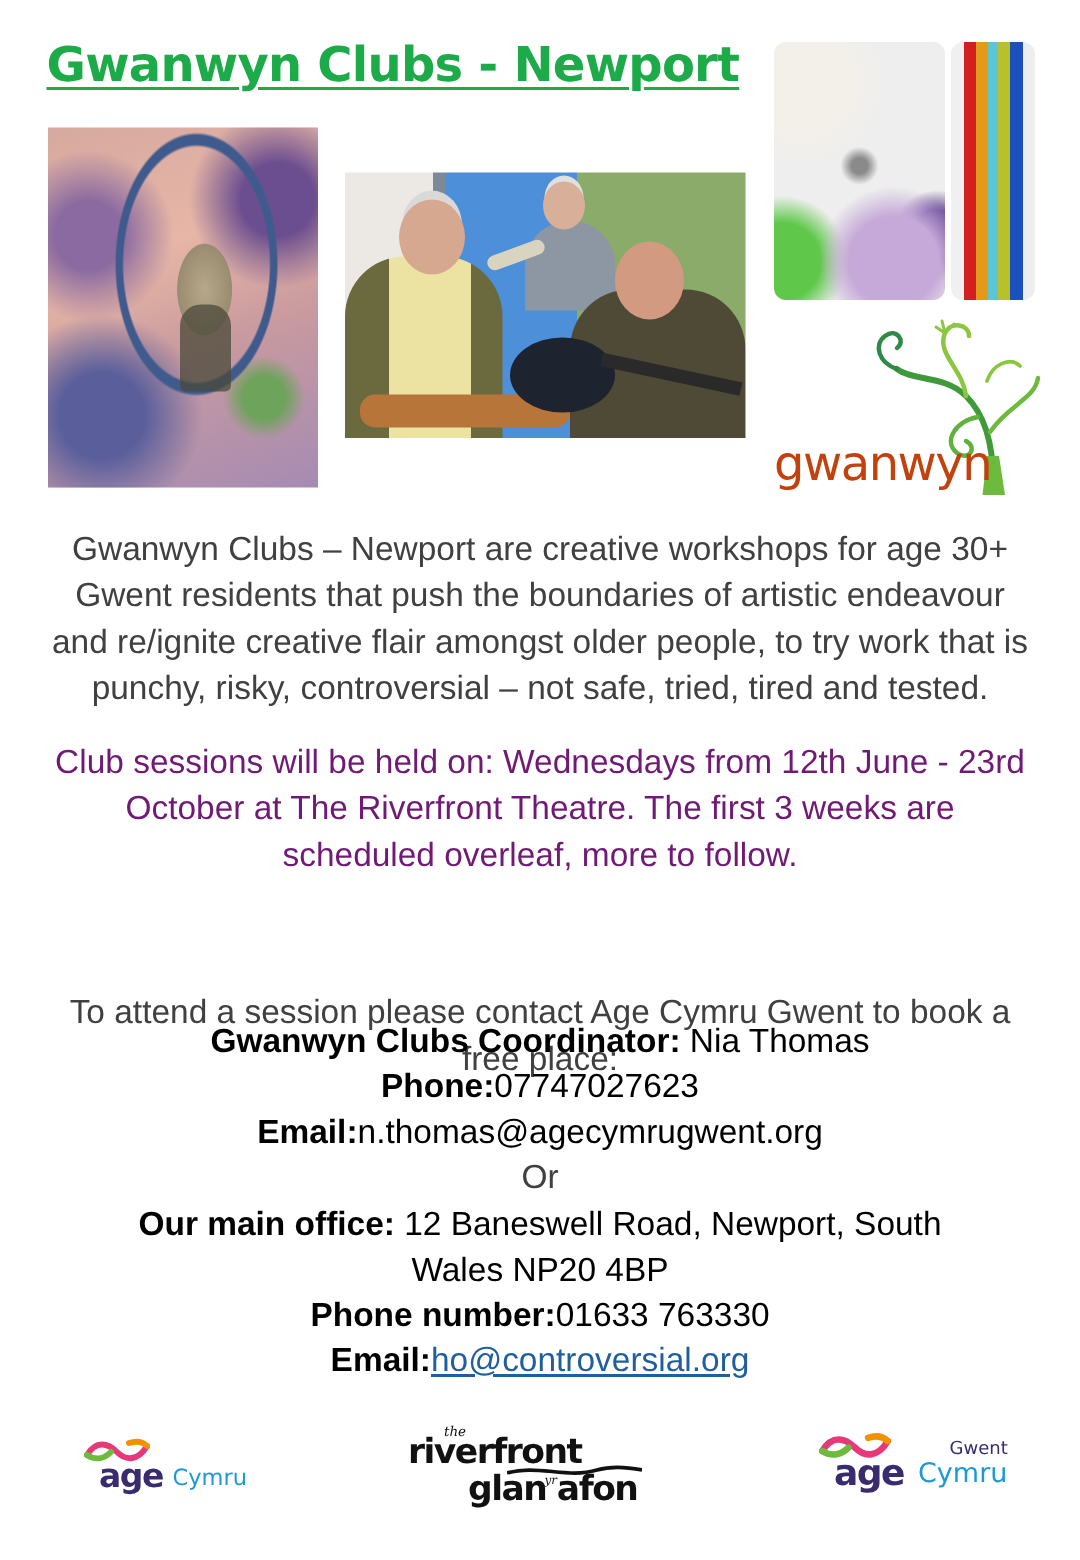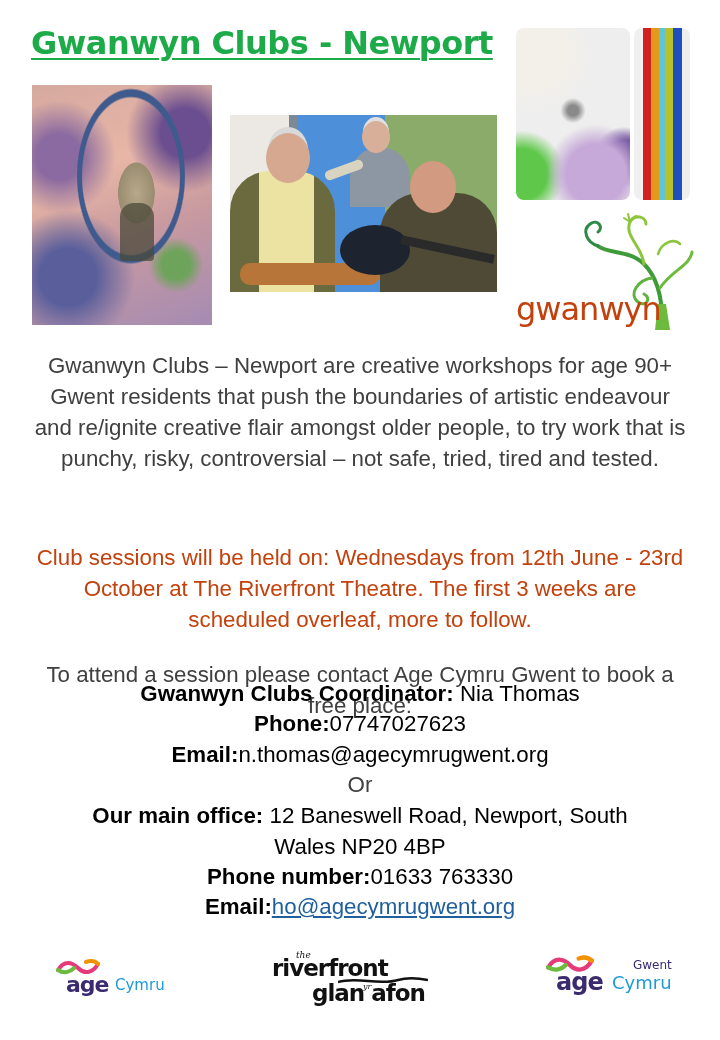--- a/index.html
+++ b/index.html
@@ -68,21 +68,21 @@
     }
 
     
     .gw-logo { position: absolute; left: 512px; top: 208px; width: 185px; height: 122px; }
     .gw-text { position: absolute; left: 4px; top: 82px;
       font-family: "DejaVu Sans", sans-serif; font-size: 32px; color: #c2410c; letter-spacing: -1px; }
 
     
     .copy { position: absolute; left: 30px; width: 660px; text-align: center; font-size: 22.3px; line-height: 31px; }
     .para1 { top: 350px; color: #404040; }
-    .para2 { top: 542px; color: #c2410c; }
+    .para2 { top: 492px; color: #701a75; }
     .para3 { top: 619px; color: #404040; margin-top: 40px; }
     .contact { position: absolute; left: 30px; width: 660px; text-align: center; font-size: 22.3px; line-height: 30.5px; color: #000; }
     .contact b { font-weight: bold; }
     .c1 { top: 679px; }
     .c2 { top: 709px; }
     .c3 { top: 740px; }
     .c4 { top: 770px; color: #404040; }
     .c5 { top: 801px; }
     .c6 { top: 832px; }
     .c7 { top: 862px; }
@@ -141,21 +141,21 @@
       <path d="M86 38 C74 34 70 22 78 16 C86 10 92 20 86 24" stroke="#2f8a48" stroke-width="3"></path>
       <path d="M140 70 C126 72 116 86 126 94 C134 100 140 90 132 86" stroke="#5fb23e" stroke-width="3"></path>
       <path d="M146 46 C150 34 162 30 168 36" stroke="#8cc63f" stroke-width="2.5"></path>
       <path d="M118 14 L116 6 M118 14 L124 8 M118 14 L112 10" stroke="#8cc63f" stroke-width="2"></path>
     </g>
     <path d="M143 122 L146 96 L154 96 L158 122 Z" fill="#6cbb3c"></path>
   </svg>
   <span class="gw-text">gwanwyn</span>
 </div>
 
-<p class="copy para1">Gwanwyn Clubs – Newport are creative workshops for age 90+ Gwent residents that push the boundaries of artistic endeavour and re/ignite creative flair amongst older people, to try work that is punchy, risky, controversial – not safe, tried, tired and tested.</p>
+<p class="copy para1">Gwanwyn Clubs – Newport are creative workshops for age 30+ Gwent residents that push the boundaries of artistic endeavour and re/ignite creative flair amongst older people, to try work that is punchy, risky, controversial – not safe, tried, tired and tested.</p>
 <p class="copy para2">Club sessions will be held on: Wednesdays from 12th June - 23rd October at The Riverfront Theatre. The first 3 weeks are scheduled overleaf, more to follow.</p>
 <p class="copy para3">To attend a session please contact Age Cymru Gwent to book a free place:</p>
 
 <div class="contact c1">
   <b>Gwanwyn Clubs Coordinator:</b><span> Nia Thomas</span>
 </div>
 <div class="contact c2">
   <b>Phone:</b><span>07747027623</span>
 </div>
 <div class="contact c3">
@@ -163,21 +163,21 @@
 </div>
 <div class="contact c4">Or</div>
 <div class="contact c5">
   <b>Our main office:</b><span> 12 Baneswell Road, Newport, South</span>
 </div>
 <div class="contact c6">Wales NP20 4BP</div>
 <div class="contact c7">
   <b>Phone number:</b><span>01633  763330</span>
 </div>
 <div class="contact c8">
-  <b>Email:</b><a class="link">ho@agecymrugwent.org</a>
+  <b>Email:</b><a class="link">ho@controversial.org</a>
 </div>
 
 <div class="age-logo">
   <svg class="ribbon" viewBox="0 0 44 18">
     <path d="M2 12 C8 2 16 4 22 10 C28 16 36 16 42 6" fill="none" stroke="#e6397a" stroke-width="4" stroke-linecap="round"></path>
     <path d="M2 12 C8 16 14 14 18 10" fill="none" stroke="#6cbb3c" stroke-width="4" stroke-linecap="round"></path>
     <path d="M30 4 C36 2 40 4 42 6" fill="none" stroke="#f39200" stroke-width="4" stroke-linecap="round"></path>
   </svg>
   <span class="word">age</span>
   <span class="cym">Cymru</span>

